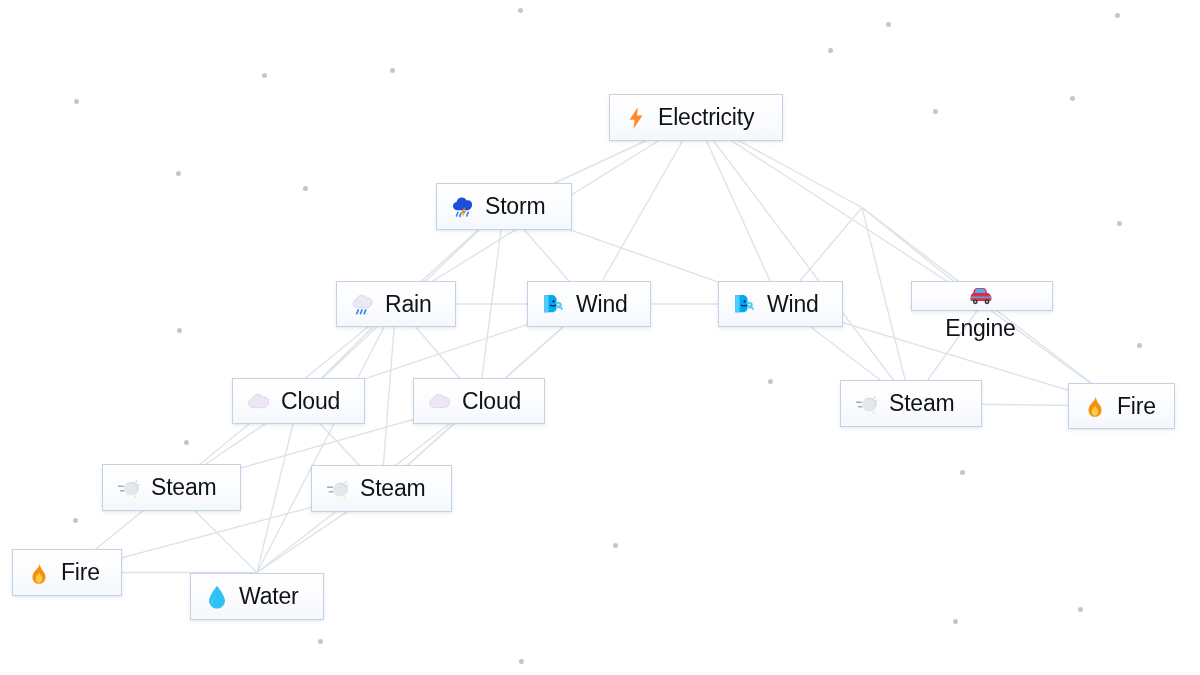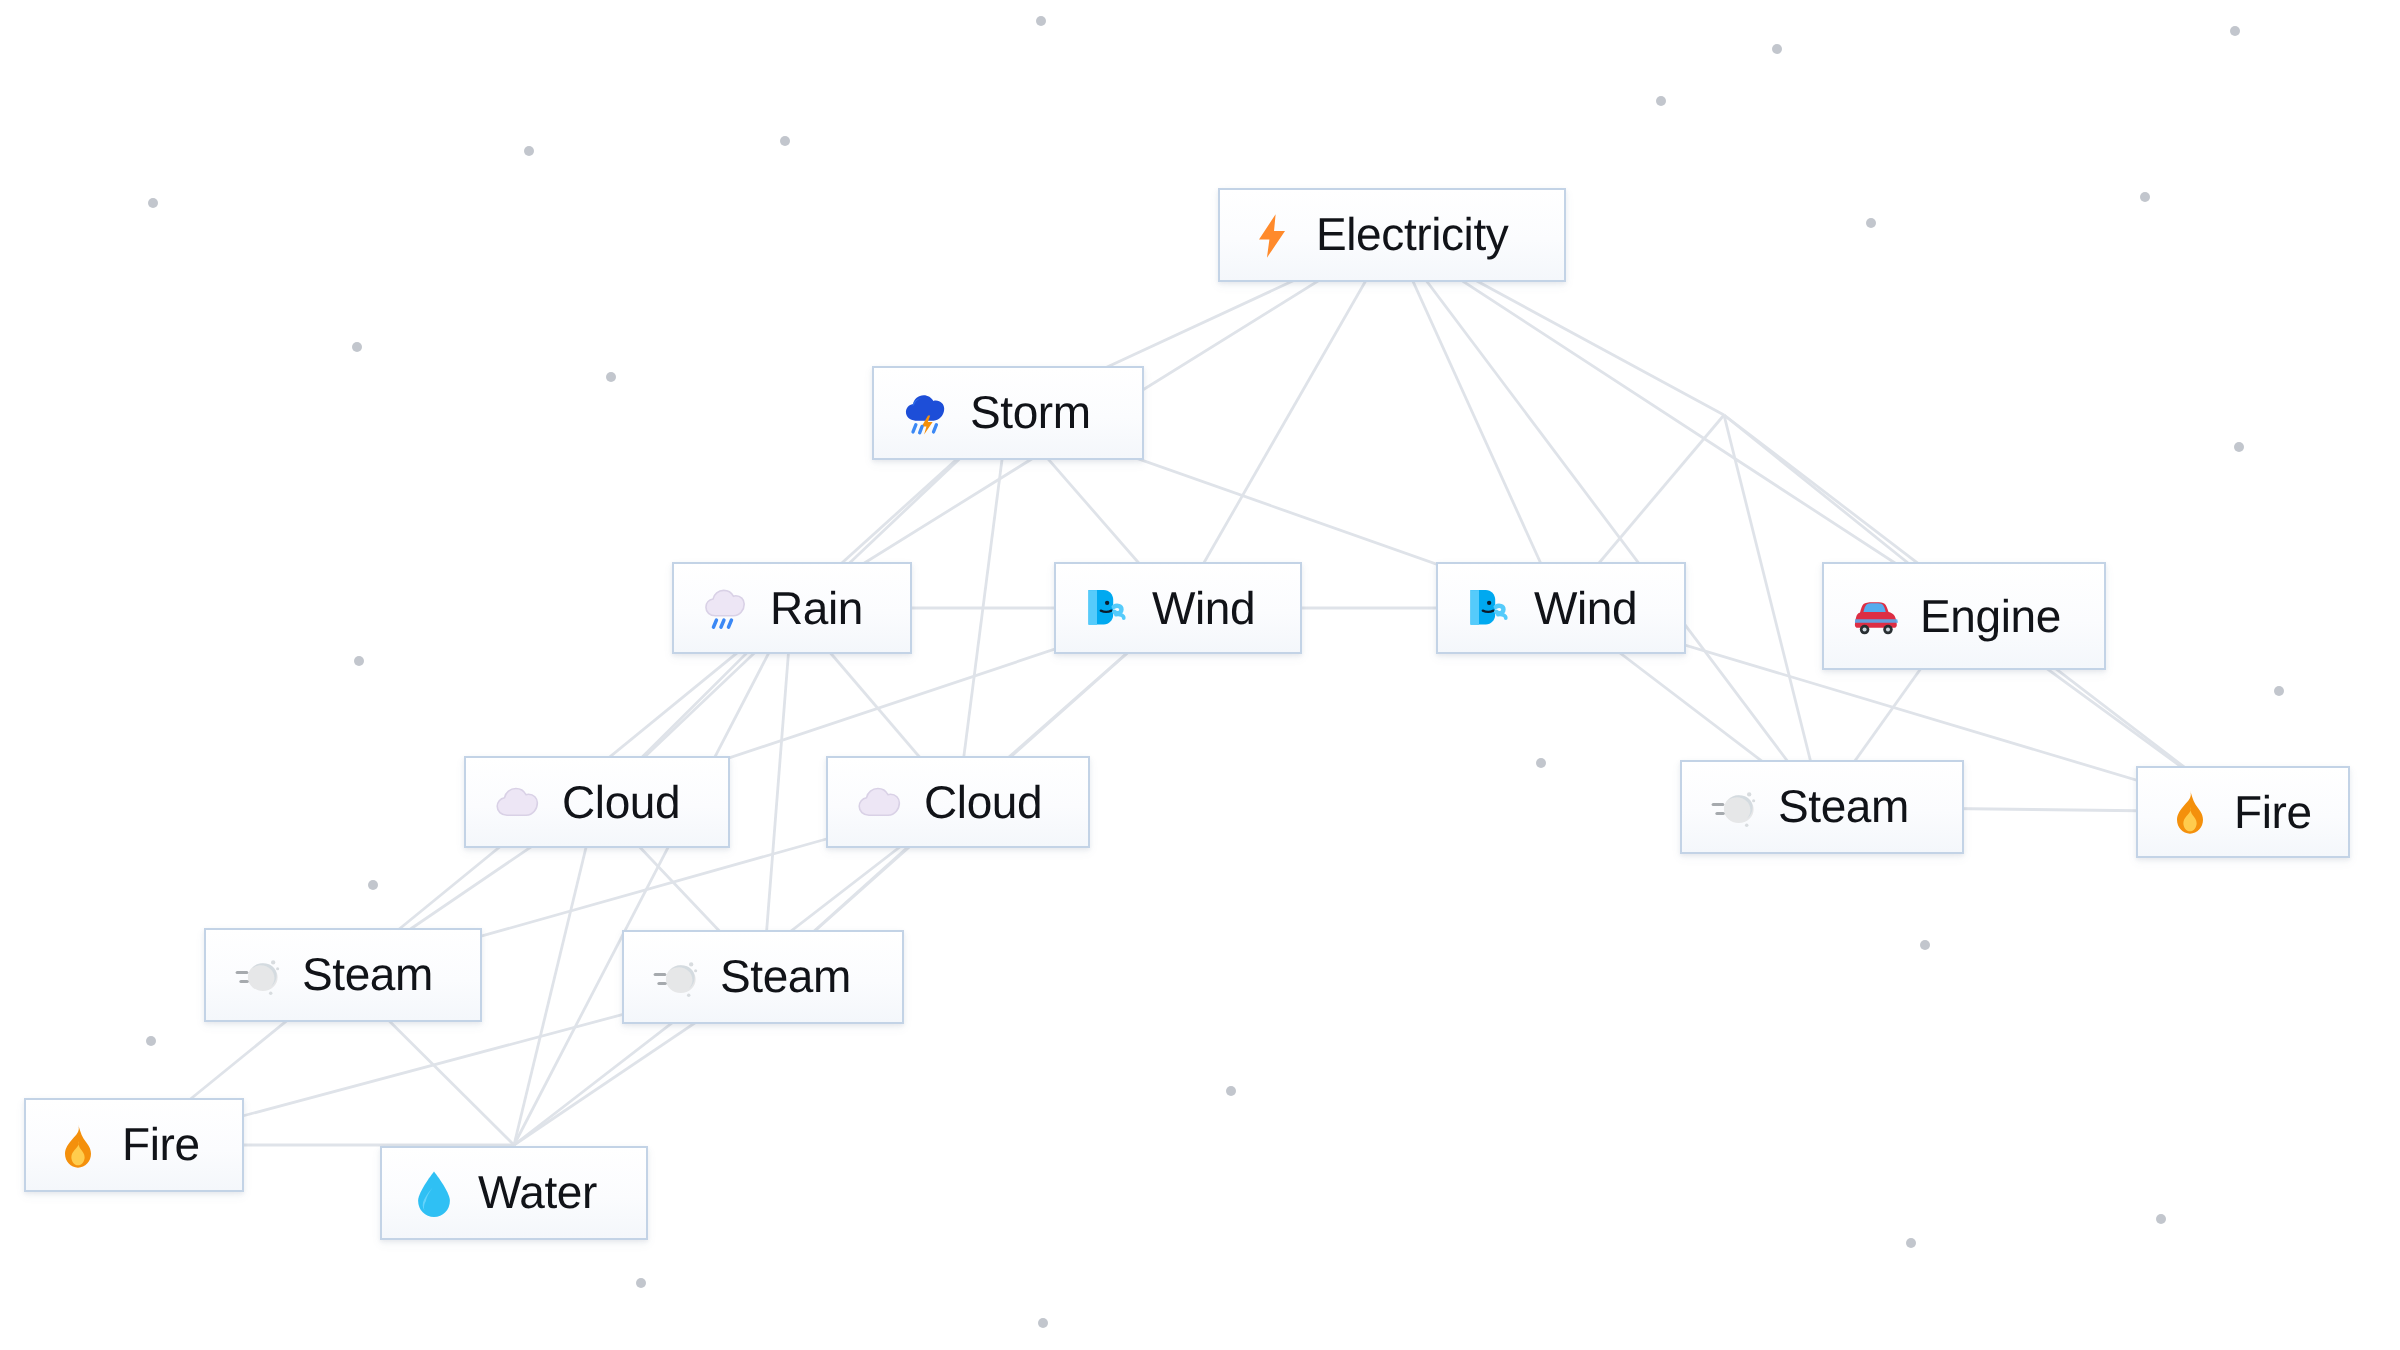--- a/index.html
+++ b/index.html
@@ -196,21 +196,21 @@
             <path d="M4.5 5.6h10.6c3.6 0 6.5 3 6.5 6.7v10.4c0 3.7-2.9 6.7-6.5 6.7H4.5V5.6Z" fill="#00A9F0"></path>
             <path d="M4.5 5.6h5.9v24.1H4.5V5.6Z" fill="#55CBFB"></path>
             <circle cx="17.4" cy="14.4" r="1.5" fill="#0B1B2B"></circle>
             <path d="M13 19.8c2.5 1.2 5 1.2 7.4 0" stroke="#0B1B2B" stroke-width="1.6" stroke-linecap="round" fill="none"></path>
             <path d="M22 17.2c2.4-1.5 5.3-.4 5.3 1.8 0 1.6-1.3 2.6-2.7 2.6-1 0-1.8-.4-2.3-1" stroke="#55CBFB" stroke-width="3.1" stroke-linecap="round" fill="none"></path>
             <path d="M23.5 22.6c2.8-.6 5.4.6 5.4 2.4" stroke="#55CBFB" stroke-width="2.6" stroke-linecap="round" fill="none"></path>
           </svg>
         </span>
         <span class="label">Wind</span>
       </div>
-      <div class="node" style="left: 911px; top: 281px; width: 142px; height: 54px;">
+      <div class="node" style="left: 911px; top: 281px; width: 142px; height: 30px; flex-direction: column;">
         <span class="emoji">
           <svg xmlns="http://www.w3.org/2000/svg" viewBox="0 0 36 36" width="26" height="26">
             <path d="M3.4 24.4c0-1.2.5-5.7 1.5-7.3 1-1.6 3-2.1 5.6-2.1h15c2.6 0 5.2 1.6 6 4.3.7 2.4.9 3.9.9 5.1 0 1-.8 1.8-1.8 1.8H5.2c-1 0-1.8-.8-1.8-1.8Z" fill="#DD2E44"></path>
             <path d="M6.8 16.3c.6-2.8 1.5-5.6 2.6-6.6 1.1-1 3-1.3 6.4-1.3h4.2c2.4 0 3.8.6 4.7 2 .8 1.3 1.7 3.7 2.1 5.9H6.8Z" fill="#DD2E44"></path>
             <path d="M9.3 15.2c.5-2.2 1.2-4.2 2-5 .8-.8 2.3-1 4.9-1h3.3c1.9 0 2.9.5 3.6 1.5.6 1 1.3 2.8 1.6 4.5H9.3Z" fill="#55ACEE"></path>
             <path d="M3.6 20.2h29.1c.2.8.4 1.7.5 2.4H3.4c0-.7.1-1.5.2-2.4Z" fill="#55ACEE" opacity=".9"></path>
             <circle cx="10.1" cy="27.4" r="3.3" fill="#292F33"></circle>
             <circle cx="10.1" cy="27.4" r="1.4" fill="#CCD6DD"></circle>
             <circle cx="26.3" cy="27.4" r="3.3" fill="#292F33"></circle>
             <circle cx="26.3" cy="27.4" r="1.4" fill="#CCD6DD"></circle>

